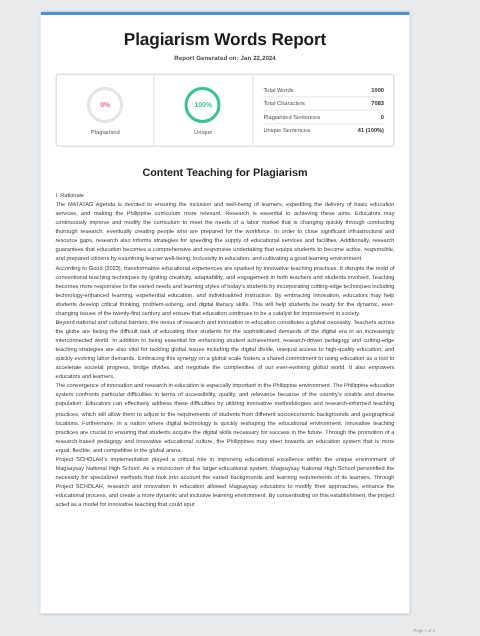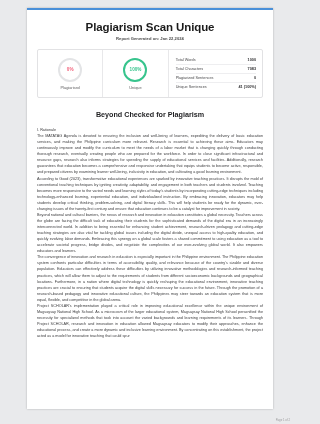--- a/index.html
+++ b/index.html
@@ -110,21 +110,21 @@
     color: #9a9a9c;
   }
 </style>
 </head>
 <body>
 
 <div class="page">
   <div class="accent-bar"></div>
   <div class="inner">
 
-    <div class="title">Plagiarism Scan Unique</div>
+    <div class="title">Plagiarism Words Report</div>
     <div class="subtitle">Report Generated on: Jan 22,2024</div>
 
     <div class="summary">
 
       <div class="gauge-cell">
         <div class="gauge plag">
           <span>0%</span>
         </div>
         <div class="gauge-label">Plagiarised</div>
       </div>
@@ -150,21 +150,21 @@
           <span class="stat-value">0</span>
         </div>
         <div class="stat-row">
           <span class="stat-label">Unique Sentences</span>
           <span class="stat-value">41 (100%)</span>
         </div>
       </div>
 
     </div>
 
-    <div class="section-heading">Beyond Checked for Plagiarism</div>
+    <div class="section-heading">Content Teaching for Plagiarism</div>
 
     <div class="body-text">
       <p class="heading-inline">I. Rationale</p>
       <p>The MATATAG Agenda is devoted to ensuring the inclusion and well-being of learners, expediting the delivery of basic education services, and making the Philippine curriculum more relevant. Research is essential to achieving these aims. Educators may continuously improve and modify the curriculum to meet the needs of a labor market that is changing quickly through conducting thorough research, eventually creating people who are prepared for the workforce. In order to close significant infrastructural and resource gaps, research also informs strategies for speeding the supply of educational services and facilities. Additionally, research guarantees that education becomes a comprehensive and responsive undertaking that equips students to become active, responsible, and prepared citizens by examining learner well-being, inclusivity in education, and cultivating a good learning environment.</p>
       <p>According to Good (2023), transformative educational experiences are sparked by innovative teaching practices. It disrupts the mold of conventional teaching techniques by igniting creativity, adaptability, and engagement in both teachers and students involved. Teaching becomes more responsive to the varied needs and learning styles of today's students by incorporating cutting-edge techniques including technology-enhanced learning, experiential education, and individualized instruction. By embracing innovation, educators may help students develop critical thinking, problem-solving, and digital literacy skills. This will help students be ready for the dynamic, ever-changing issues of the twenty-first century and ensure that education continues to be a catalyst for improvement in society.</p>
       <p>Beyond national and cultural barriers, the nexus of research and innovation in education constitutes a global necessity. Teachers across the globe are facing the difficult task of educating their students for the sophisticated demands of the digital era in an increasingly interconnected world. In addition to being essential for enhancing student achievement, research-driven pedagogy and cutting-edge teaching strategies are also vital for tackling global issues including the digital divide, unequal access to high-quality education, and quickly evolving labor demands. Embracing this synergy on a global scale fosters a shared commitment to using education as a tool to accelerate societal progress, bridge divides, and negotiate the complexities of our ever-evolving global world. It also empowers educators and learners.</p>
       <p>The convergence of innovation and research in education is especially important in the Philippine environment. The Philippine education system confronts particular difficulties in terms of accessibility, quality, and relevance because of the country's sizable and diverse population. Educators can effectively address these difficulties by utilizing innovative methodologies and research-informed teaching practices, which will allow them to adjust to the requirements of students from different socioeconomic backgrounds and geographical locations. Furthermore, in a nation where digital technology is quickly reshaping the educational environment, innovative teaching practices are crucial to ensuring that students acquire the digital skills necessary for success in the future. Through the promotion of a research-based pedagogy and innovative educational culture, the Philippines may steer towards an education system that is more equal, flexible, and competitive in the global arena.</p>
       <p>Project SCHOLAR's implementation played a critical role in improving educational excellence within the unique environment of Magsaysay National High School. As a microcosm of the larger educational system, Magsaysay National High School personified the necessity for specialized methods that took into account the varied backgrounds and learning requirements of its learners. Through Project SCHOLAR, research and innovation in education allowed Magsaysay educators to modify their approaches, enhance the educational process, and create a more dynamic and inclusive learning environment. By concentrating on this establishment, the project acted as a model for innovative teaching that could spur</p>
     </div>
 

